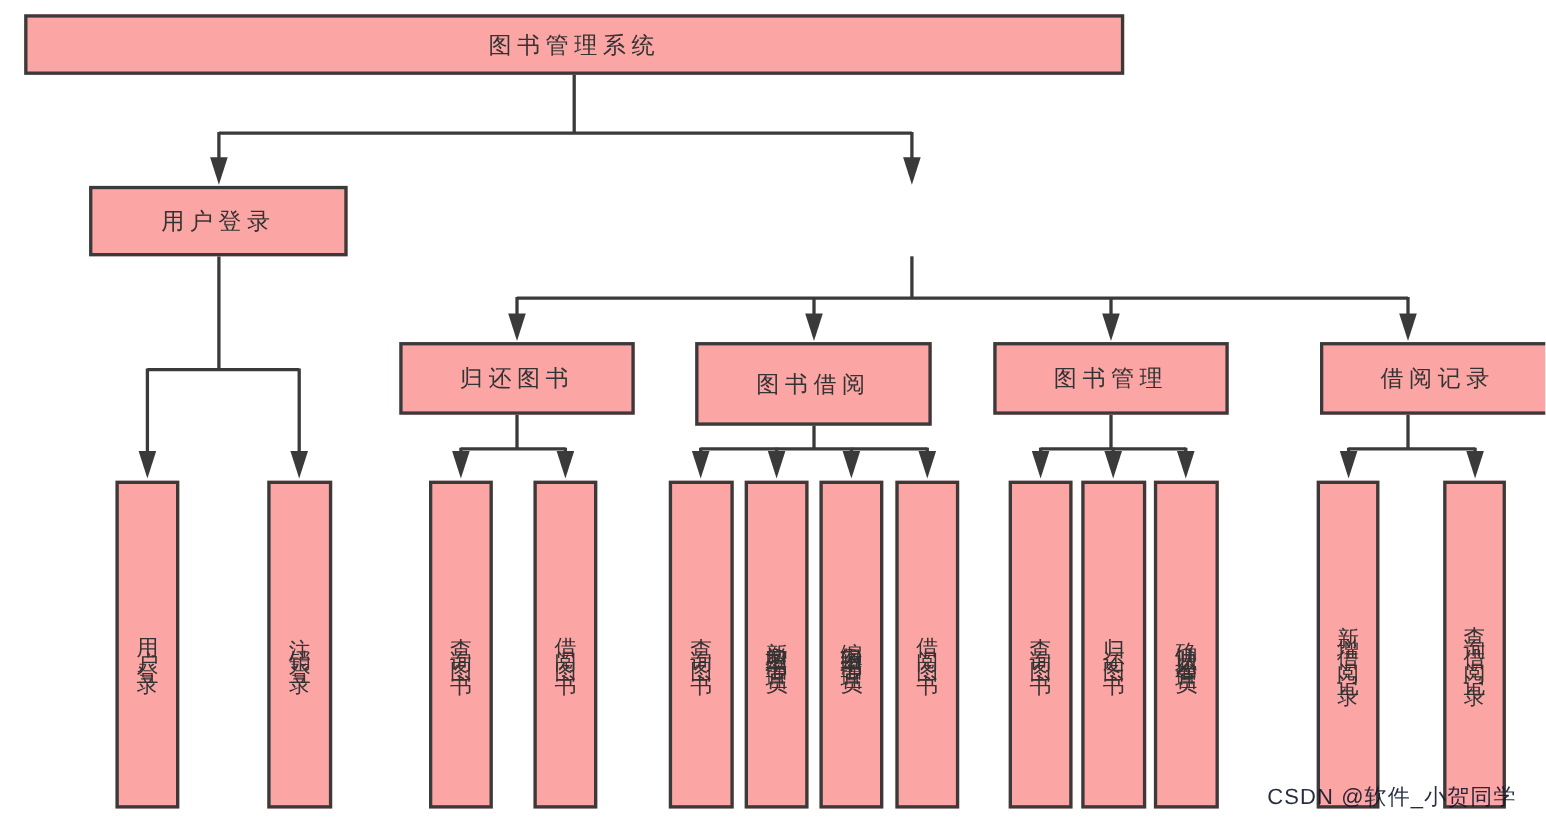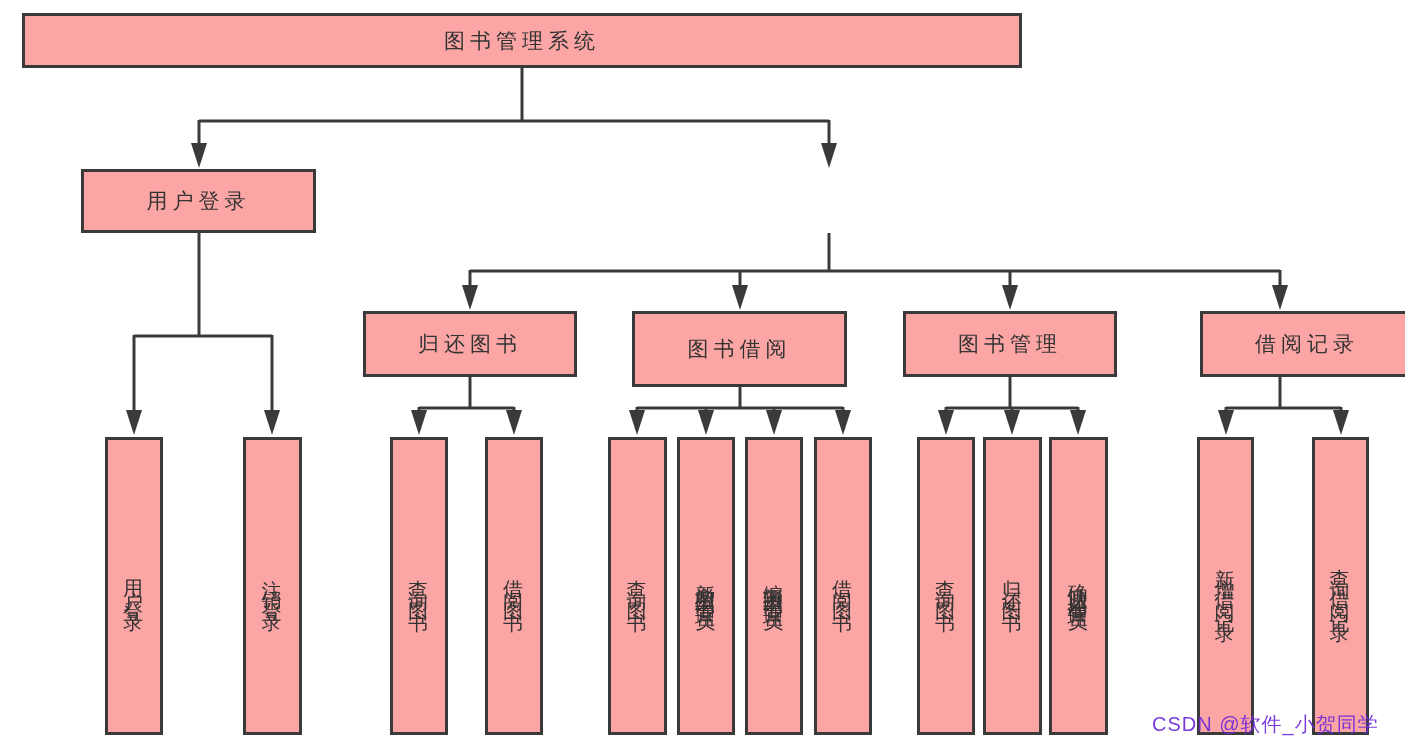--- a/index.html
+++ b/index.html
@@ -32,21 +32,21 @@
     font-size:20px;
     letter-spacing:11px;
     white-space:normal;
   }
   .box.v.xl { letter-spacing:4px; }
   .watermark {
     position:absolute;
     left:1152px; top:711px;
     font-size:20px;
     letter-spacing:1px;
-    color:#6d28d9;
+    color:#0f172a;
     opacity:0.9;
     white-space:nowrap;
   }
 </style>
 </head>
 <body>
 
 <div class="canvas">
 
   <svg class="connectors" width="1405" height="747" viewBox="0 0 1405 747">

